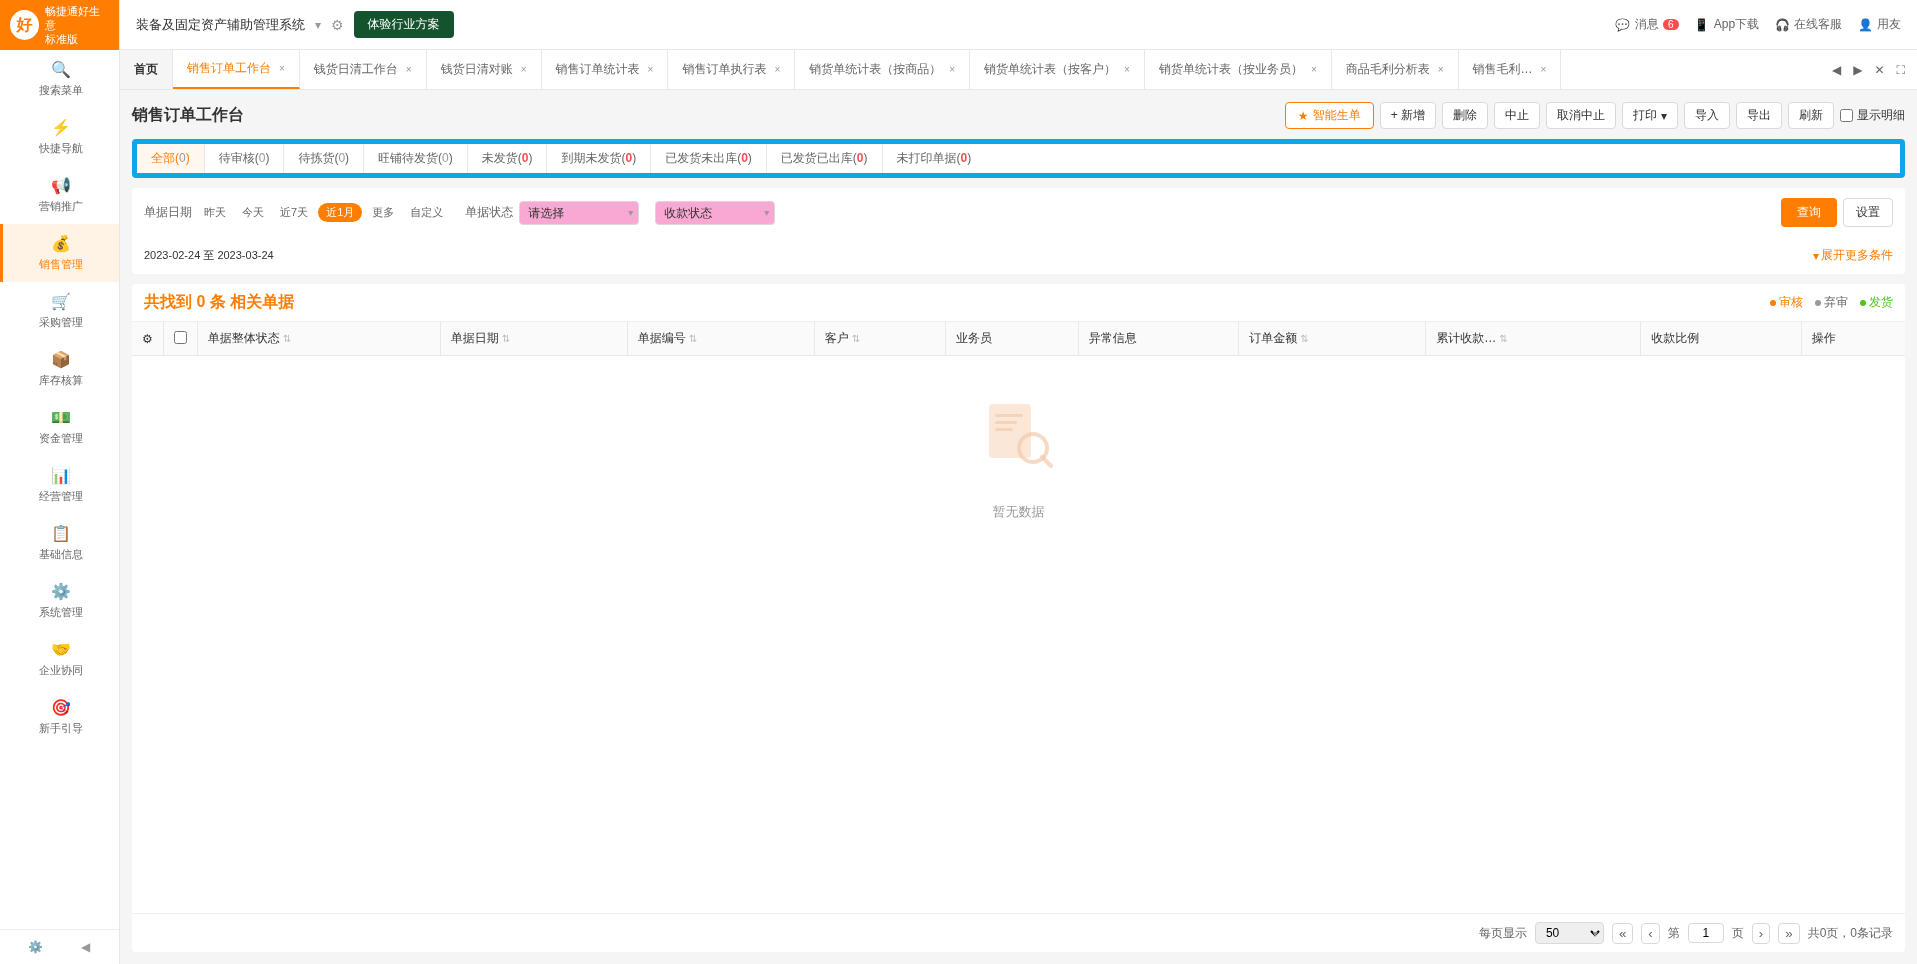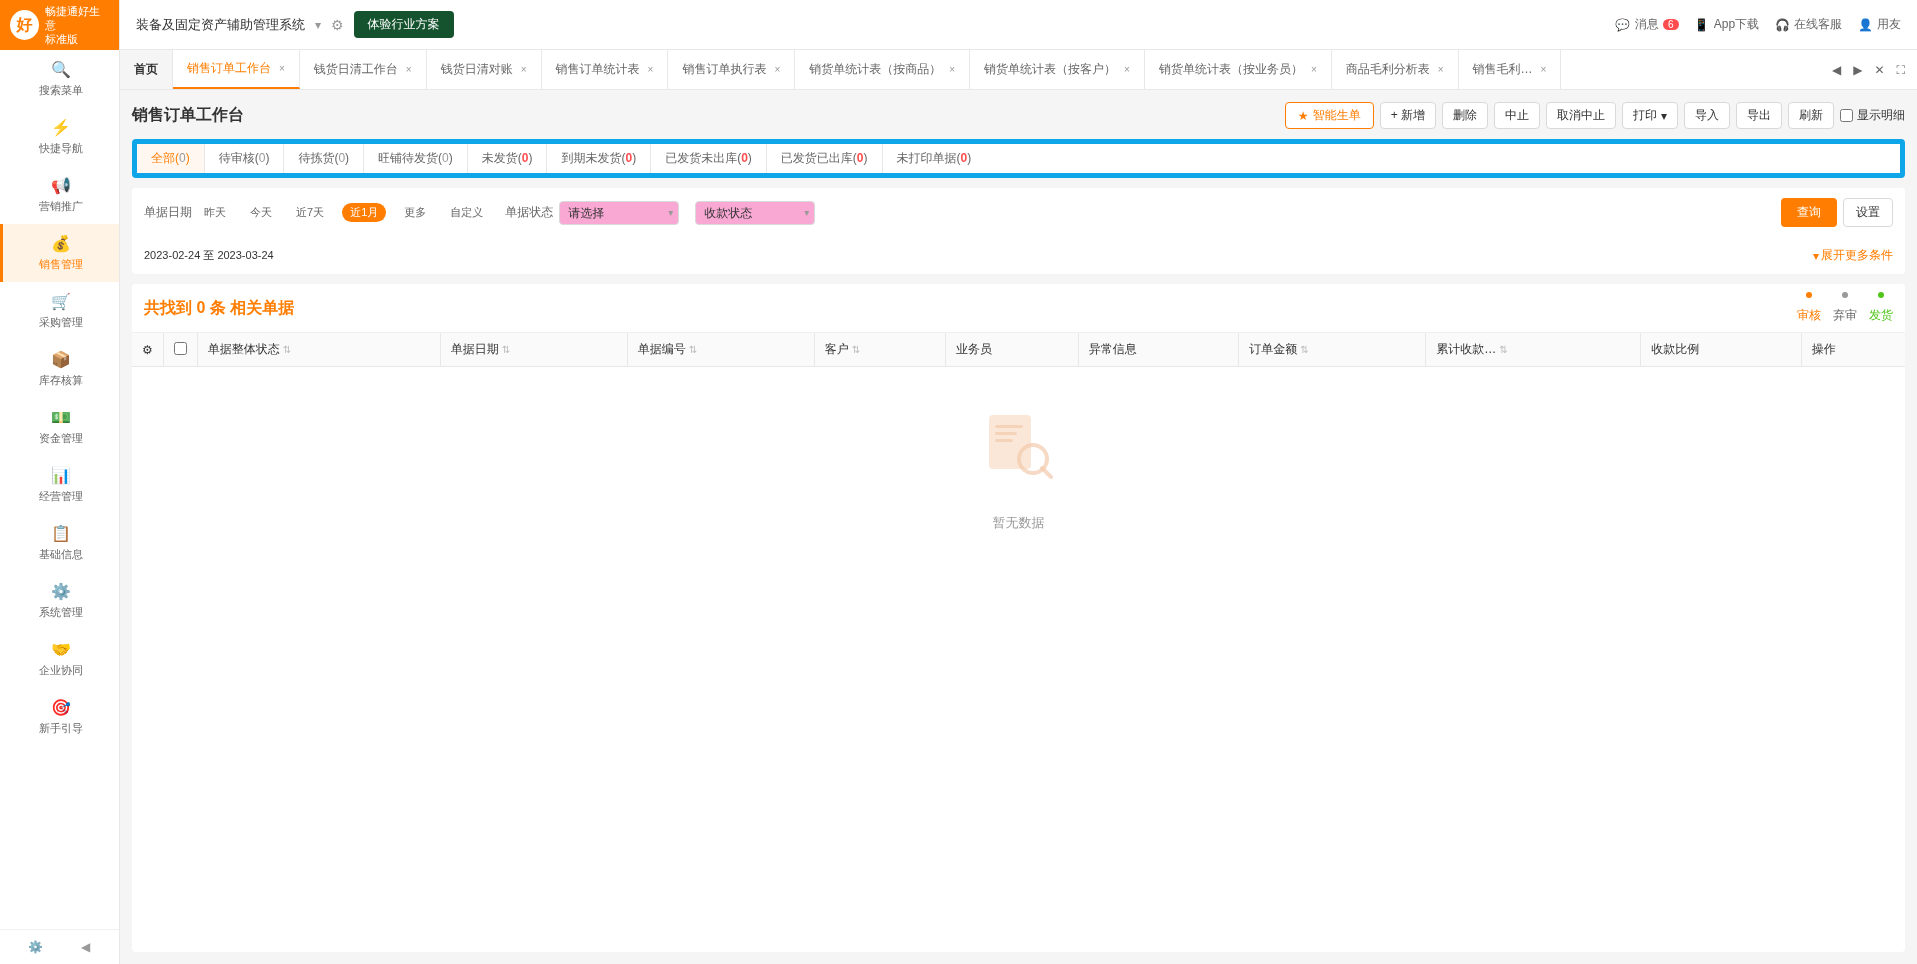--- a/index.html
+++ b/index.html
@@ -52,35 +52,35 @@
     .filter-tab:last-child { border-right: none; }
     .filter-tab.active { color: #ff7d00; background: #fff7f0; }
     .filter-tab .count { color: #999; }
     .filter-tab .count-red { color: #ff4d4f; font-weight: bold; }
 
     
     .filter-bar { background: #fff; border-radius: 4px; padding: 10px 12px; margin-bottom: 10px; }
     .filter-row { display: flex; align-items: center; gap: 16px; flex-wrap: wrap; }
     .filter-group { display: flex; align-items: center; gap: 6px; font-size: 12px; color: #333; }
     .filter-label { color: #666; white-space: nowrap; }
-    .date-shortcuts { display: flex; gap: 12px; }
+    .date-shortcuts { display: flex; gap: 4px; }
     .date-shortcut { padding: 2px 6px; cursor: pointer; color: #666; font-size: 11px; border-radius: 2px; }
     .date-shortcut.active { background: #ff7d00; color: #fff; border-radius: 10px; padding: 2px 8px; }
     .filter-select { border: 1px solid #d9d9d9; border-radius: 4px; padding: 4px 24px 4px 8px; font-size: 12px; color: #333; background: #f9a8d4; cursor: pointer; appearance: none; min-width: 120px; }
     .filter-select-wrapper { position: relative; display: inline-flex; align-items: center; }
     .filter-select-wrapper::after { content: '▾'; position: absolute; right: 6px; color: #999; font-size: 10px; pointer-events: none; }
     .expand-btn { color: #ff7d00; cursor: pointer; font-size: 12px; display: flex; align-items: center; gap: 2px; margin-left: auto; }
 
     
     .table-section { background: #fff; border-radius: 4px; flex: 1; display: flex; flex-direction: column; overflow: hidden; }
     .table-header { display: flex; align-items: center; justify-content: space-between; padding: 8px 12px; border-bottom: 1px solid #f0f0f0; }
     .table-count { font-size: 16px; color: #666; text-align: center; }
     .table-count span { color: #ff7d00; font-weight: bold; }
     .table-actions { display: flex; gap: 12px; }
-    .table-action { font-size: 12px; color: #666; cursor: pointer; display: flex; align-items: center; gap: 9px; flex-direction: column; }
+    .table-action { font-size: 12px; color: #666; cursor: pointer; display: flex; align-items: center; gap: 3px; }
     .table-action.orange { color: #ff7d00; }
     .table-action.green { color: #52c41a; }
 
     
     .data-table { width: 100%; border-collapse: collapse; font-size: 12px; }
     .data-table th { background: #fafafa; border-bottom: 1px solid #e8e8e8; border-right: 1px solid #e8e8e8; padding: 8px 10px; color: #333; font-weight: 500; text-align: left; white-space: nowrap; }
     .data-table th:last-child, .data-table td:last-child { border-right: none; }
     .th-sort { display: flex; align-items: center; gap: 3px; cursor: pointer; }
     .sort-icon { color: #bbb; font-size: 10px; }
 
@@ -428,16 +428,34 @@
               <rect x="16" y="25" width="22" height="3" rx="1.5" fill="#e8965a" opacity="0.7"></rect>
               <rect x="16" y="32" width="18" height="3" rx="1.5" fill="#e8965a" opacity="0.7"></rect>
               <circle cx="54" cy="52" r="14" fill="none" stroke="#e8965a" stroke-width="4" opacity="0.7"></circle>
               <line x1="63" y1="61" x2="72" y2="70" stroke="#e8965a" stroke-width="4" stroke-linecap="round" opacity="0.7"></line>
             </svg>
           </div>
           <span>暂无数据</span>
         </div>
       </div>
 
+      <div class="pagination">
+        <span>每页显示</span>
+        <div class="filter-select-wrapper">
+          <select class="pagination-select">
+            <option value="20">20</option>
+            <option value="50" selected="">50</option>
+            <option value="100">100</option>
+          </select>
+        </div>
+        <button class="pagination-btn">«</button>
+        <button class="pagination-btn">‹</button>
+        <span>第</span>
+        <input type="text" class="pagination-input" value="1" style="">
+        <span>页</span>
+        <button class="pagination-btn">›</button>
+        <button class="pagination-btn">»</button>
+        <span>共0页，0条记录</span>
+      </div>
     </div>
 
   </div>
 </div>
 
 </body></html>

